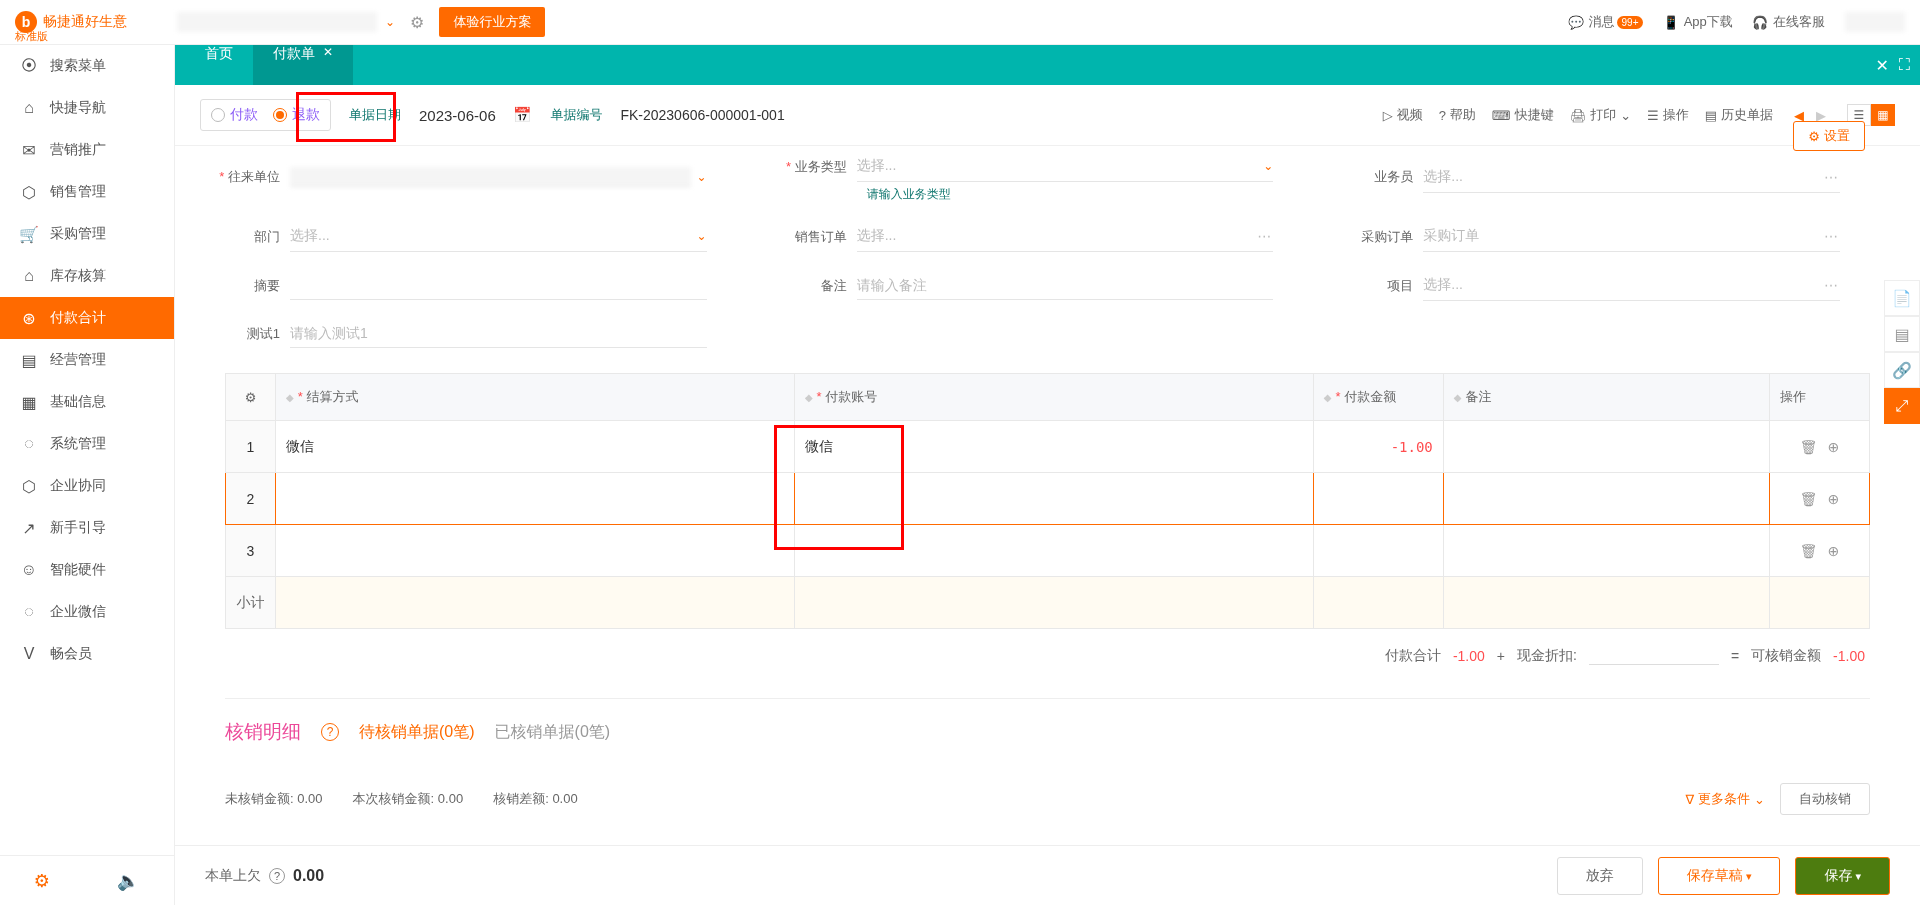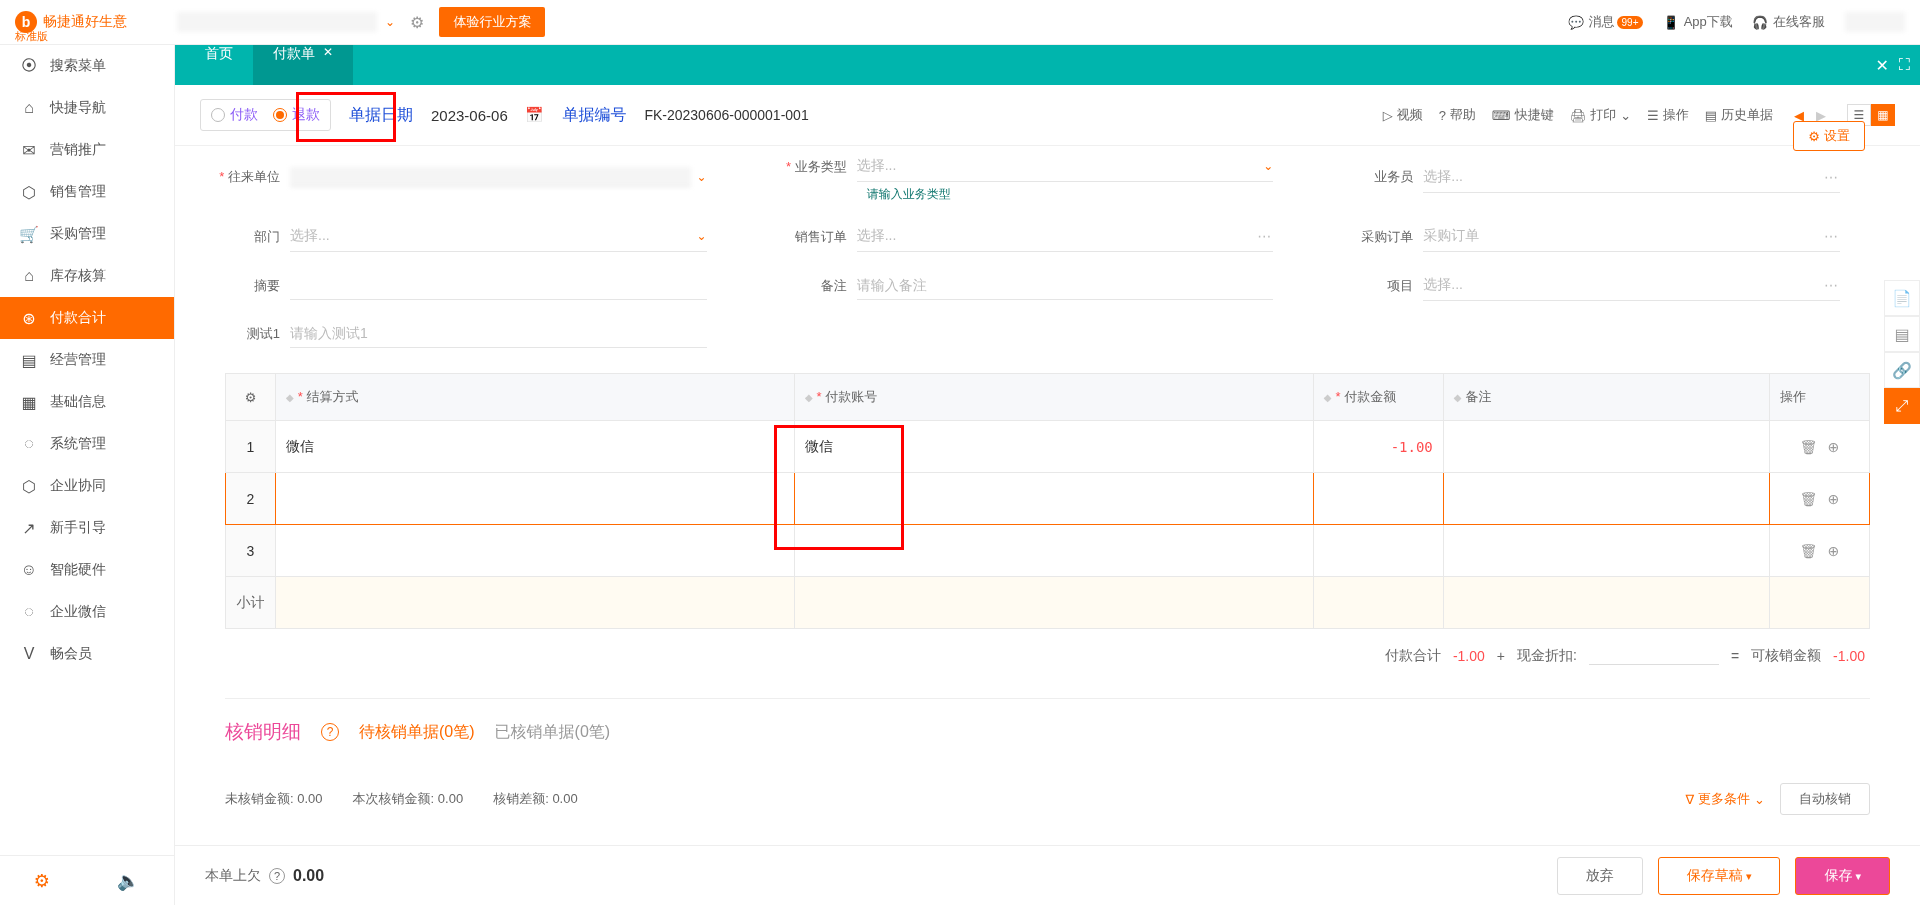--- a/index.html
+++ b/index.html
@@ -40,21 +40,21 @@
 .content{flex:1;background:#fff;margin:0;overflow:auto;padding:0}
 
 
 .form-head{display:flex;align-items:center;padding:14px 25px;gap:18px;border-bottom:1px solid #f0f0f0;flex-wrap:wrap}
 .radio-group{display:flex;align-items:center;gap:15px;border:1px solid #ddd;padding:6px 10px;border-radius:3px;position:relative}
 .radio-item{display:flex;align-items:center;gap:5px;font-size:14px;color:#8b5cf6;cursor:pointer}
 .radio-circle{width:14px;height:14px;border:1px solid #bbb;border-radius:50%;display:flex;align-items:center;justify-content:center}
 .radio-circle.checked{border-color:#ff6a00}
 .radio-circle.checked::after{content:"";width:8px;height:8px;background:#ff6a00;border-radius:50%}
 .red-box-1{position:absolute;border:3px solid #ff0000;left:95px;top:-8px;width:100px;height:50px;pointer-events:none}
-.fh-label{font-size:16px;color:#1d4ed8}
+.fh-label{font-size:13px;color:#0f766e}
 .fh-date{font-size:15px;color:#333}
 .cal-icon{color:#ff6a00;font-size:15px}
 .fh-num{font-size:14px;color:#333}
 .fh-right{margin-left:auto;display:flex;align-items:center;gap:16px;font-size:13px;color:#666}
 .fh-right-item{display:flex;align-items:center;gap:4px;cursor:pointer}
 .fh-arrows{display:flex;gap:2px}
 .fh-arrow{width:20px;height:20px;display:flex;align-items:center;justify-content:center;color:#ff6a00;cursor:pointer}
 .view-toggle{display:flex}
 .view-btn{width:24px;height:22px;border:1px solid #ddd;display:flex;align-items:center;justify-content:center;cursor:pointer;font-size:12px}
 .view-btn.active{background:#ff6a00;color:#fff;border-color:#ff6a00}
@@ -107,21 +107,21 @@
 .more-cond{color:#ff6a00;border:none;background:none;font-size:13px;cursor:pointer;display:flex;align-items:center;gap:4px}
 .auto-btn{border:1px solid #ddd;background:#fff;padding:6px 18px;font-size:13px;cursor:pointer;border-radius:3px;color:#666}
 
 
 .action-bar{position:absolute;bottom:0;left:0;right:0;height:60px;background:#fff;border-top:1px solid #eee;display:flex;align-items:center;padding:0 30px}
 .ab-left{display:flex;align-items:center;gap:8px;font-size:14px;color:#666}
 .ab-amount{font-size:16px;font-weight:bold;color:#333}
 .ab-right{margin-left:auto;display:flex;gap:15px}
 .btn{padding:9px 28px;font-size:14px;border-radius:3px;cursor:pointer;border:1px solid #ddd;background:#fff;color:#666}
 .btn-outline{border-color:#ff6a00;color:#ff6a00}
-.btn-primary{background:#ec4899;border-color:#ff6a00;color:#fff}
+.btn-primary{background:#4d7c0f;border-color:#ff6a00;color:#fff}
 .btn-dd::after{content:" ▾";font-size:11px}
 
 
 .float-tb{position:absolute;right:0;top:280px;display:flex;flex-direction:column}
 .float-tb div{width:36px;height:36px;background:#fff;border:1px solid #eee;display:flex;align-items:center;justify-content:center;cursor:pointer;color:#999;font-size:16px}
 .float-tb div.active{background:#ff6a00;color:#fff;border-color:#ff6a00}
 </style>
 </head>
 <body>
 

